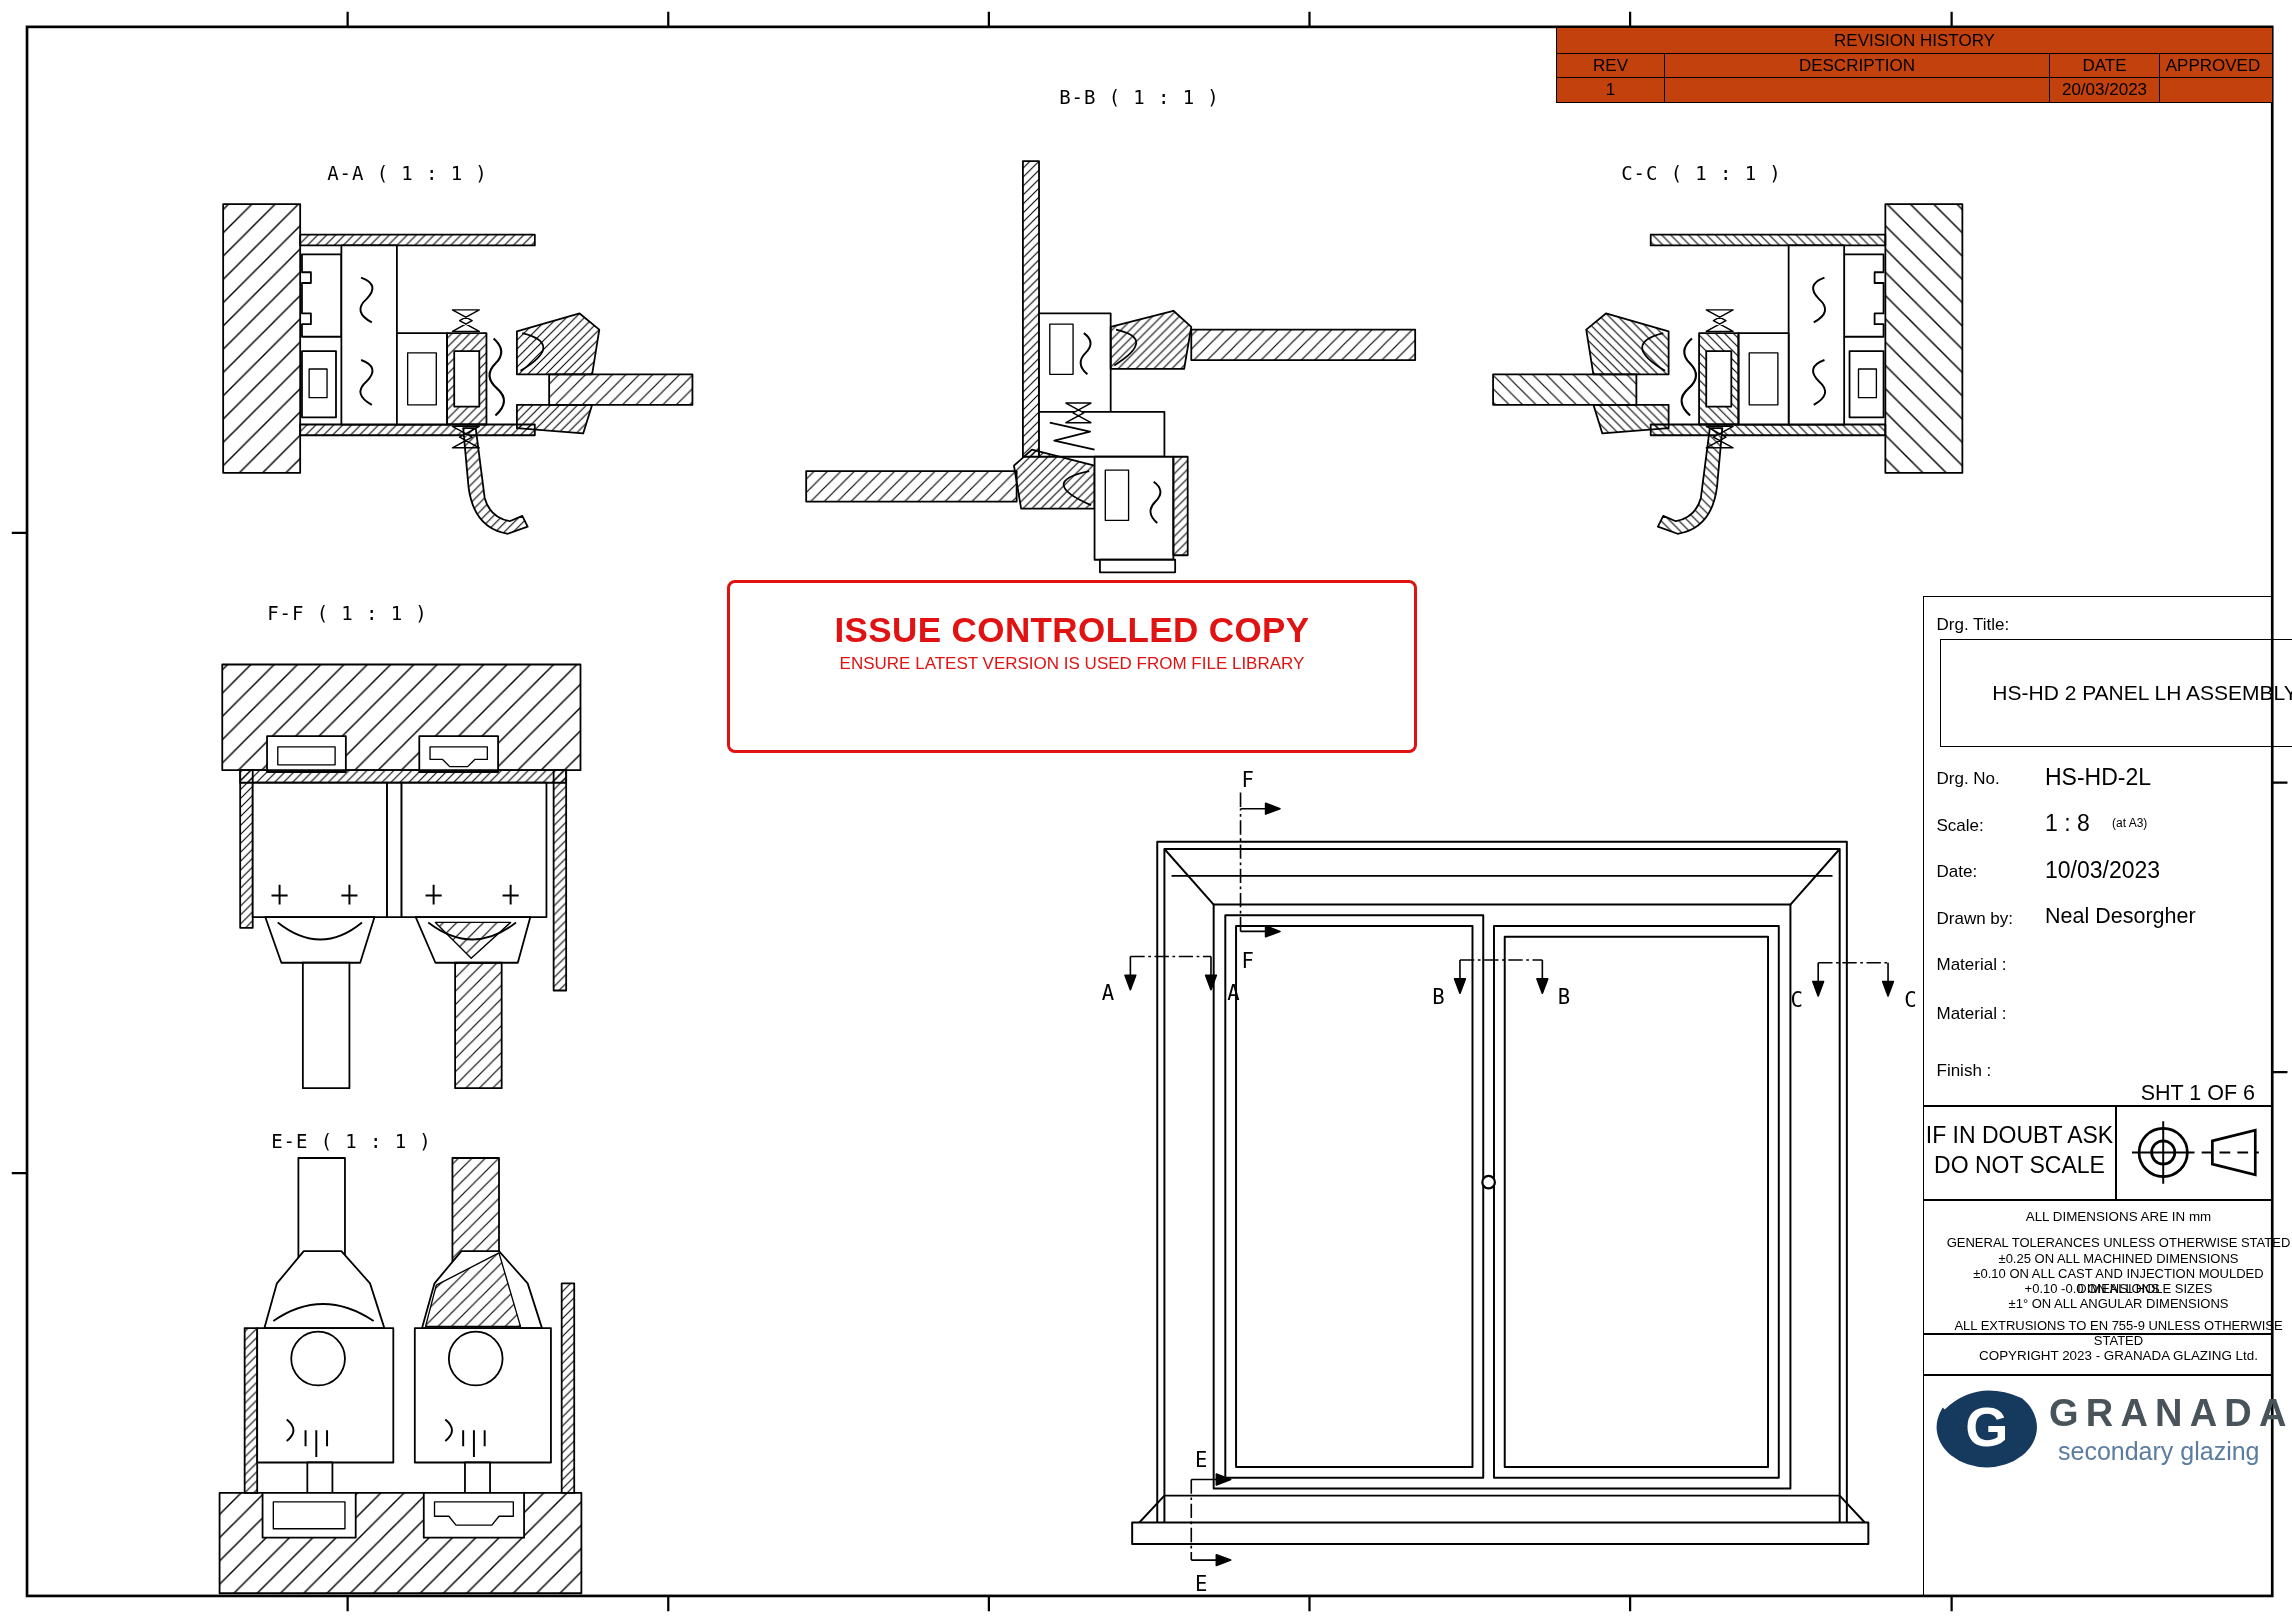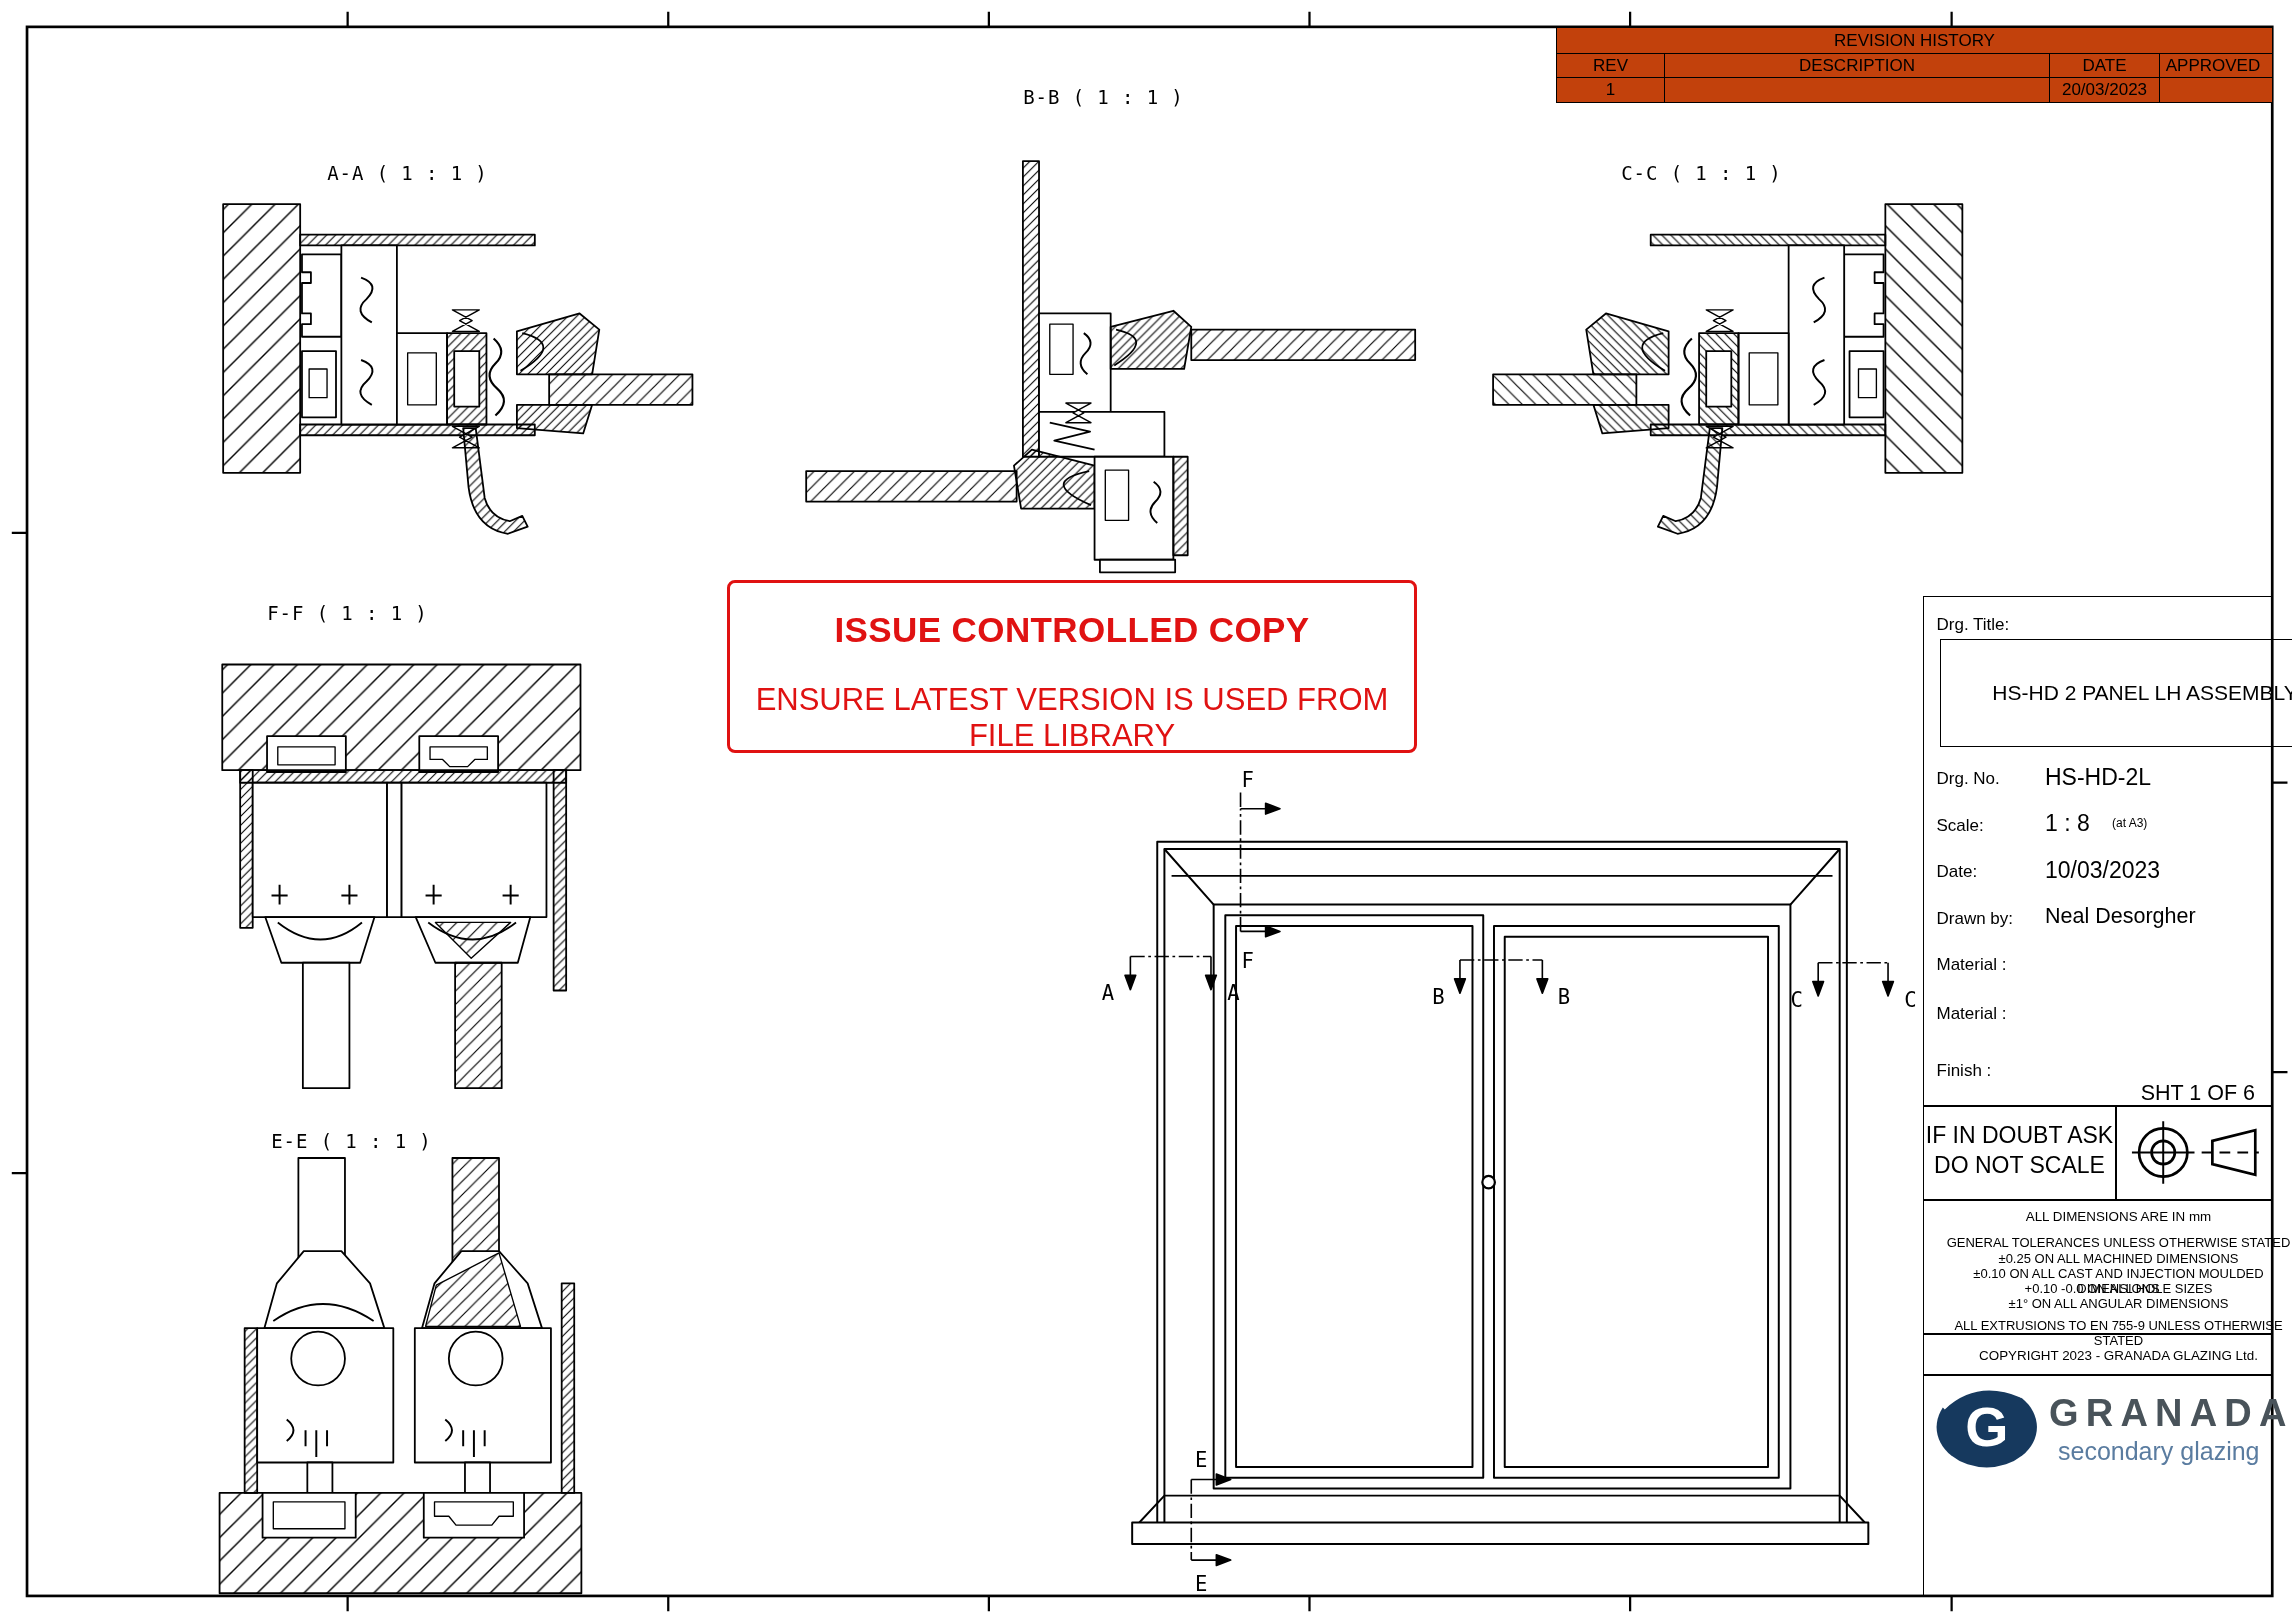--- a/index.html
+++ b/index.html
@@ -12,21 +12,21 @@
   #revtable{position:absolute;left:1556px;top:27px;width:715px;border:1.8px solid #000;background:#c2410c;font-size:17px;}
   .rt-title{border-bottom:1.8px solid #000;text-align:center;padding:2.7px 0;height:19.7px;}
   .rt-row{display:grid;grid-template-columns:107px 385px 110px 107px;}
   .rt-row + .rt-row{border-top:1.8px solid #000;}
   .rt-cell{padding:1.8px 0;height:19.7px;text-align:center;}
   .rt-cell + .rt-cell{border-left:1.8px solid #000;}
   
   #stamp{position:absolute;left:727px;top:580px;width:684px;height:167px;border:3.6px solid #e01212;
          border-radius:8px;text-align:center;color:#e01212;background:transparent;}
   #stamp .l1{margin-top:27px;font-size:35px;font-weight:bold;letter-spacing:0.4px;}
-  #stamp .l2{margin-top:32px;font-size:31px;}
+  #stamp .l2{margin-top:4px;font-size:17px;}
   
   #tblock{position:absolute;left:1923px;top:596px;width:349px;height:1000px;border-left:1.8px solid #000;border-top:1.8px solid #000;}
   #tblock .abs{position:absolute;}
   .lab{font-size:17px;}
   .val{font-size:23px;}
   .hline{position:absolute;left:0;width:100%;height:1.8px;background:#000;}
   .vline{position:absolute;width:1.8px;background:#000;}
   #titlebox{position:absolute;left:16px;top:42px;width:314px;height:106px;border:1.8px solid #000;
             display:flex;align-items:center;justify-content:center;text-align:center;font-size:21px;padding-left:47px;}
   .tolline{position:absolute;left:0;width:100%;text-align:center;font-size:13px;margin-left:20px;}
@@ -202,21 +202,21 @@
         <text x="531" y="266">B</text>
         <text x="791" y="269">C</text>
         <text x="918" y="269">C</text>
         <text x="126" y="783">E</text>
         <text x="126" y="922">E</text>
       </g>
     </g>
   </svg>
 
   <div class="cadlabel" style="left:300px;top:162px">A-A ( 1 : 1 )</div>
-  <div class="cadlabel" style="left:996px;top:86px">B-B ( 1 : 1 )</div>
+  <div class="cadlabel" style="left:1032px;top:86px">B-B ( 1 : 1 )</div>
   <div class="cadlabel" style="left:1594px;top:162px">C-C ( 1 : 1 )</div>
   <div class="cadlabel" style="left:240px;top:602px">F-F ( 1 : 1 )</div>
   <div class="cadlabel" style="left:244px;top:1130px">E-E ( 1 : 1 )</div>
 
   <div id="revtable">
     <div class="rt-title">REVISION HISTORY</div>
     <div class="rt-row">
       <div class="rt-cell">REV</div>
       <div class="rt-cell">DESCRIPTION</div>
       <div class="rt-cell">DATE</div>

